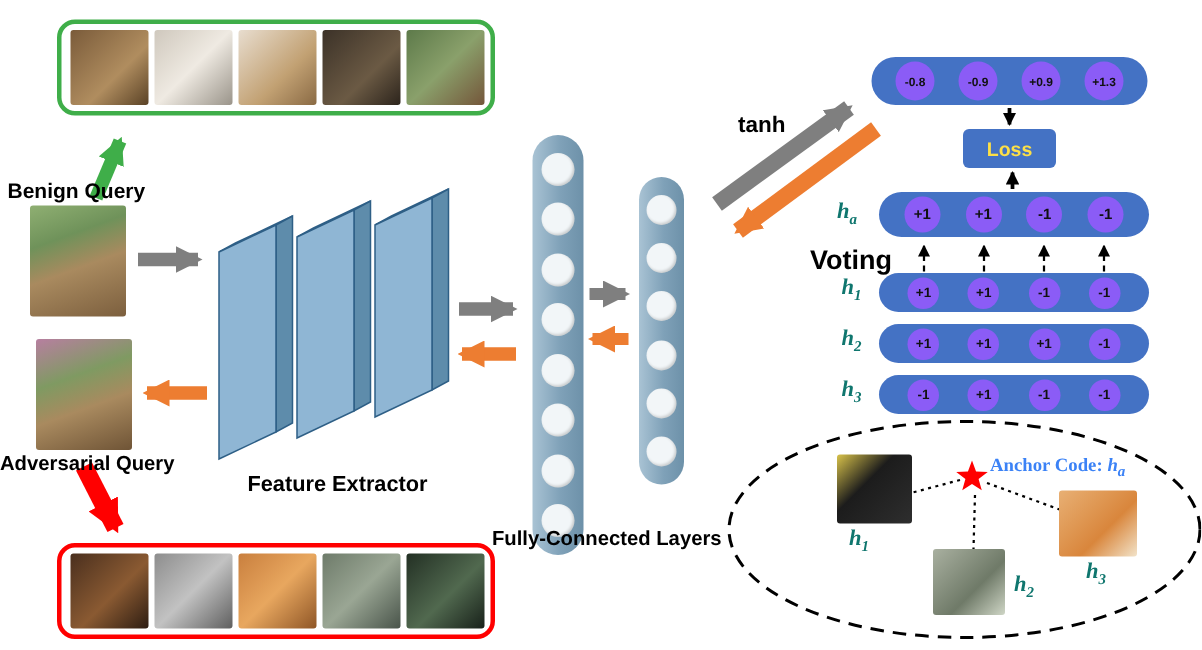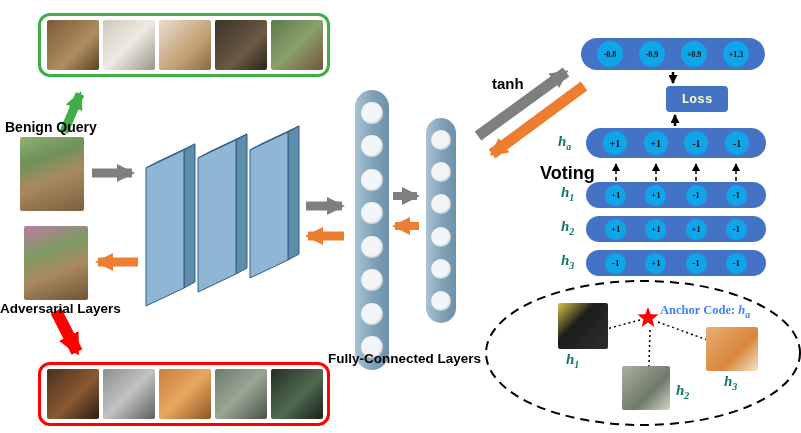--- a/index.html
+++ b/index.html
@@ -8,29 +8,29 @@
   .abs{position:absolute;}
   .label{font-family:Liberation Sans, sans-serif;font-weight:bold;color:#000;line-height:1.1;}
   .results-box{position:absolute;display:flex;align-items:center;gap:4px;padding:0 6px;
                border-radius:12px;background:#fff;box-sizing:border-box;}
   .green-box{border:3px solid #3fae49;}
   .red-box{border:3px solid #ff0000;}
   .thumb{width:52px;height:50px;border-radius:2px;flex:0 0 auto;}
   .query-img{position:absolute;border-radius:2px;}
   .pill{position:absolute;background:#4472C4;border-radius:999px;display:flex;
         align-items:center;justify-content:space-evenly;}
-  .code-circle{background:#0ea5e9;border-radius:50%;display:flex;align-items:center;
-               justify-content:center;font-family:Liberation Serif, serif;
+  .code-circle{background:#8b5cf6;border-radius:50%;display:flex;align-items:center;
+               justify-content:center;font-family:Liberation Sans, sans-serif;
                font-weight:bold;color:#111;}
   .c26{width:26px;height:26px;font-size:8px;}
   .c24{width:24px;height:24px;font-size:10px;}
   .c21{width:21px;height:21px;font-size:9px;}
-  .loss-box{position:absolute;background:#4472C4;color:#fef9c3;font-weight:bold;
+  .loss-box{position:absolute;background:#4472C4;color:#fde047;font-weight:bold;
             font-size:13px;display:flex;align-items:center;justify-content:center;
-            border-radius:4px;font-family:Liberation Mono, monospace;margin-left:24px;}
+            border-radius:4px;font-family:Liberation Sans, sans-serif;}
   .fc-bar{position:absolute;border-radius:999px;
           background:linear-gradient(90deg,#a9c3d4,#7fa1b8 55%,#6d91a9);
           display:flex;flex-direction:column;align-items:center;justify-content:space-evenly;}
   .fc-node{background:#f2f6f8;border-radius:50%;box-shadow:inset -1px -1px 2px rgba(0,0,0,.18);}
   .n22{width:22px;height:22px;}
   .n20{width:20px;height:20px;}
   .row-label{position:absolute;font-family:"Liberation Serif",serif;font-weight:bold;
              font-style:italic;font-size:15px;color:#0f766e;}
   .row-label sub,.anchor-text sub{font-size:10px;font-style:italic;}
   .anchor-text{position:absolute;font-family:"Liberation Serif",serif;font-weight:bold;
@@ -115,30 +115,31 @@
     <div class="thumb" style="background:linear-gradient(135deg,#3c3228,#6b5a44 60%,#2c241c);"></div>
     <div class="thumb" style="background:linear-gradient(135deg,#5d7a4a,#8aa06b 50%,#74563a);"></div>
   </div>
 
   <div class="label abs" style="left:5px;top:120px;font-size:14px;">Benign Query</div>
   <div class="query-img abs" style="left:20px;top:137px;width:64px;height:74px;
        background:linear-gradient(160deg,#8faf72 0%,#6f925a 30%,#a98a5f 55%,#7c5f3e 100%);"></div>
 
   <div class="query-img abs" style="left:24px;top:226px;width:64px;height:74px;
        background:linear-gradient(160deg,#b77fa0 0%,#7f9a62 35%,#a98a5f 60%,#6f5436 100%);"></div>
-  <div class="label abs" style="left:0px;top:302px;font-size:13.5px;">Adversarial Layers</div>
+  <div class="label abs" style="left:0px;top:302px;font-size:13.5px;">Adversarial Query</div>
 
   <div class="results-box red-box abs" style="left:38px;top:362px;width:292px;height:64px;">
     <div class="thumb" style="background:linear-gradient(135deg,#4a2f1e,#8a5a32 55%,#2e1d12);"></div>
     <div class="thumb" style="background:linear-gradient(135deg,#8d8d8d,#c2c2c2 50%,#5f5f5f);"></div>
     <div class="thumb" style="background:linear-gradient(135deg,#c97f3e,#e8a75f 50%,#8f5626);"></div>
     <div class="thumb" style="background:linear-gradient(135deg,#6e7b6a,#9aa694 50%,#49544a);"></div>
     <div class="thumb" style="background:linear-gradient(135deg,#233024,#51694f 55%,#18211a);"></div>
   </div>
 
+  <div class="label abs" style="left:140px;top:316px;width:170px;text-align:center;font-size:14.5px;">Feature Extractor</div>
 
   <div class="fc-bar" style="left:355px;top:90px;width:34px;height:280px;">
     <div class="fc-node n22"></div>
     <div class="fc-node n22"></div>
     <div class="fc-node n22"></div>
     <div class="fc-node n22"></div>
     <div class="fc-node n22"></div>
     <div class="fc-node n22"></div>
     <div class="fc-node n22"></div>
     <div class="fc-node n22"></div>

